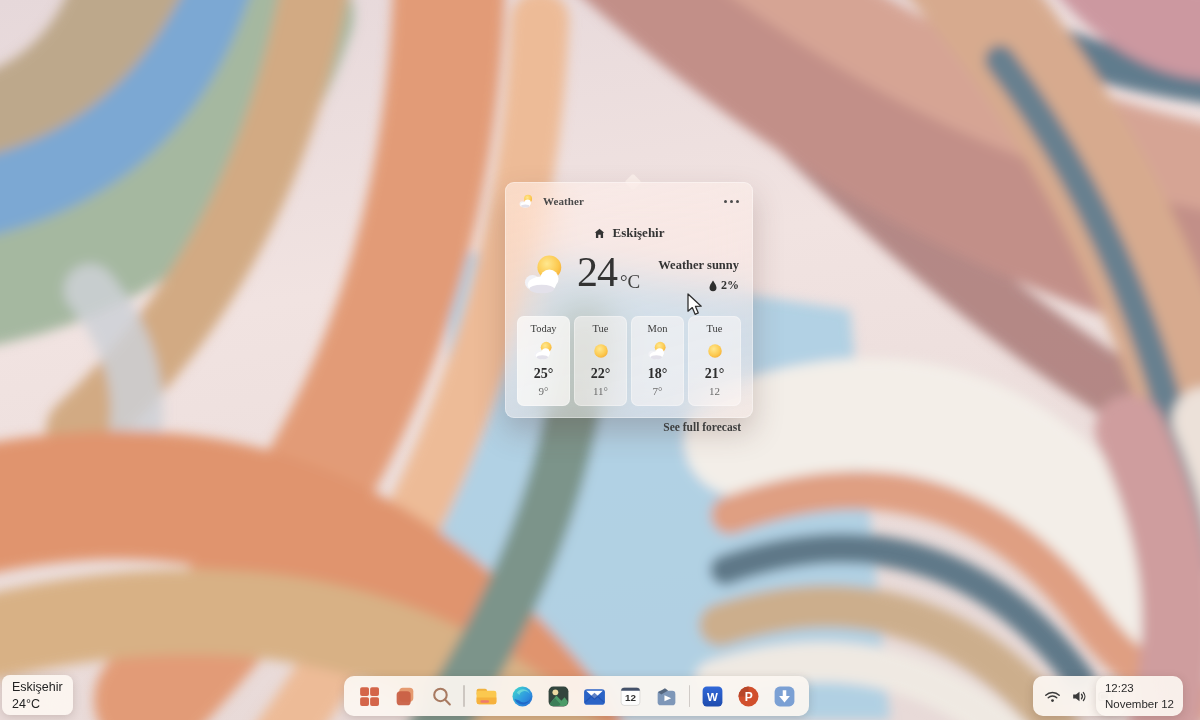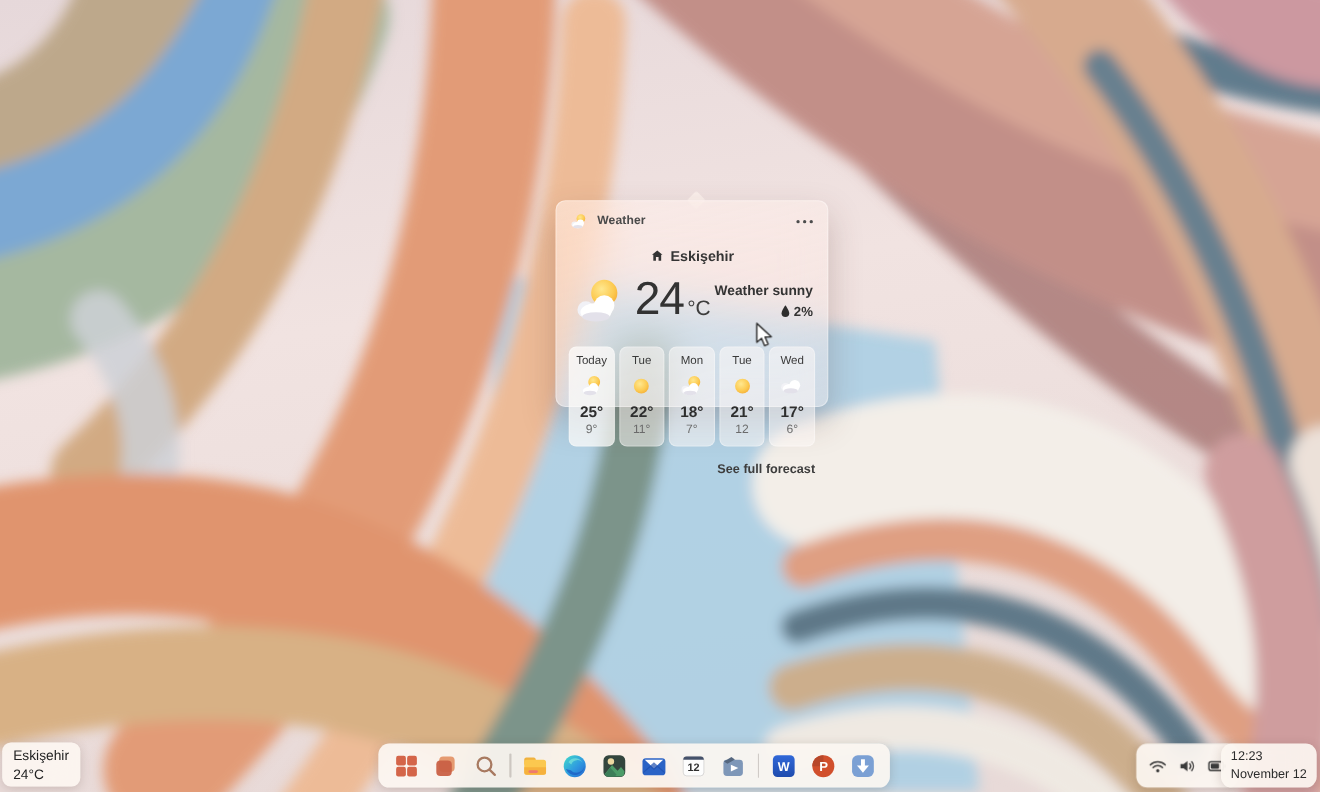--- a/index.html
+++ b/index.html
@@ -4,25 +4,25 @@
 <style>
   html,body{margin:0;padding:0;background:#222;}
   .stage{position:relative;width:1200px;height:720px;overflow:hidden;
          font-family:"Liberation Sans","DejaVu Sans",sans-serif;
          -webkit-font-smoothing:antialiased;}
   .wallpaper{position:absolute;inset:0;width:1200px;height:720px;display:block;}
 
   
   .widget-notch{position:absolute;left:627px;top:176px;width:12px;height:12px;
     background:rgba(252,242,238,.8);transform:rotate(45deg);border-radius:2px;}
-  .widget{position:absolute;left:505px;top:182px;width:248px;height:188px;
+  .widget{position:absolute;left:505px;top:182px;width:248px;height:236px;
     border-radius:9px;box-sizing:border-box;padding:10px 12px 0;
     background:linear-gradient(165deg,rgba(253,241,236,.60),rgba(244,227,225,.48));
     backdrop-filter:blur(18px) saturate(135%);-webkit-backdrop-filter:blur(18px) saturate(135%);
-    box-shadow:0 14px 30px rgba(90,55,50,.25), inset 0 0 0 1px rgba(255,255,255,.35);}
+    box-shadow:0 14px 30px rgba(90,55,50,.25), inset 0 0 0 1px rgba(255,255,255,.35);font-family:Liberation Serif, serif;}
   .w-header{display:flex;align-items:center;gap:7px;height:18px;}
   .w-title{font-size:11px;color:#4a4a4a;font-weight:600;letter-spacing:.1px;}
   .w-menu{margin-left:auto;border:0;background:transparent;display:flex;gap:3px;
     align-items:center;cursor:pointer;padding:4px 2px;}
   .w-menu i{width:3px;height:3px;border-radius:50%;background:#4c4c4c;display:block;}
   .w-loc{display:flex;align-items:center;justify-content:center;gap:6px;margin-top:15px;}
   .w-loc-label{font-size:13px;font-weight:600;color:#343434;}
   .w-current{display:flex;align-items:flex-start;margin-top:8px;padding:0 2px;}
   .w-bigicon{width:52px;height:52px;flex:0 0 auto;margin-top:1px;}
   .w-temp-wrap{display:flex;align-items:flex-end;margin-left:6px;margin-top:2px;}
@@ -60,21 +60,21 @@
     box-shadow:0 2px 10px rgba(80,55,45,.20);}
   .chip{left:2px;top:675px;padding:4px 10px;box-sizing:border-box;border-radius:8px;cursor:pointer;}
   .chip div{font-size:12.5px;color:#222;line-height:1.32;}
   .dock{left:344px;display:flex;align-items:center;gap:8px;padding:0 11px;}
   .dock-btn{width:28px;height:28px;border:0;background:transparent;padding:1px;
     display:flex;align-items:center;justify-content:center;cursor:pointer;border-radius:5px;}
   .dock-btn svg{width:25px;height:25px;display:block;}
   .dock-sep{width:1.5px;height:22px;background:rgba(90,80,75,.25);border-radius:1px;}
   .tray{right:74px;display:flex;align-items:center;gap:8px;padding:0 10px;cursor:pointer;}
   .tray svg{width:19px;height:19px;display:block;}
-  .clock{right:3px;padding:4px 9px;box-sizing:border-box;cursor:pointer;}
+  .clock{right:17px;padding:4px 9px;box-sizing:border-box;cursor:pointer;}
   .clock div{font-size:11.5px;color:#2b2b2b;line-height:1.4;}
 </style>
 </head>
 <body>
 
 <div class="stage">
 
   <svg class="wallpaper" viewBox="0 0 1200 720" preserveAspectRatio="none">
     <defs>
       <linearGradient id="bgg" x1="0" y1="0" x2="0.25" y2="1">
@@ -255,36 +255,20 @@
           <g class="cloud-g">
               <circle cx="13" cy="30" r="6.5" fill="#f2f2f6"></circle>
               <circle cx="27" cy="27" r="8" fill="#fff"></circle>
               <ellipse cx="21" cy="32" rx="12" ry="7" fill="#fff"></ellipse>
               <ellipse cx="21" cy="35.5" rx="10.5" ry="3.8" fill="#e3e1ea"></ellipse>
             </g>
         </svg>
         <span class="d-high">21°</span>
         <span class="d-low">12</span>
       </div>
-      <div class="day">
-        <span class="d-label">Wed</span>
-        <svg class="wicon" viewBox="0 0 48 48" data-icon="cloudy">
-          <g class="sun-g">
-              <circle cx="28" cy="17" r="10" fill="url(#sungrad)"></circle>
-            </g>
-          <g class="cloud-g">
-              <circle cx="13" cy="30" r="6.5" fill="#f2f2f6"></circle>
-              <circle cx="27" cy="27" r="8" fill="#fff"></circle>
-              <ellipse cx="21" cy="32" rx="12" ry="7" fill="#fff"></ellipse>
-              <ellipse cx="21" cy="35.5" rx="10.5" ry="3.8" fill="#e3e1ea"></ellipse>
-            </g>
-        </svg>
-        <span class="d-high">17°</span>
-        <span class="d-low">6°</span>
-      </div>
     </div>
 
     <div class="w-footer">
       <a>See full forecast</a>
     </div>
   </section>
 
   <svg class="cursor" width="22" height="24" viewBox="0 0 22 24">
     <path d="M4 1 L4 18.2 L8.3 14.6 L11.1 21.3 L14.3 19.9 L11.5 13.4 L17.2 13.2 Z" fill="#ffffff" stroke="#2e2e2e" stroke-width="1.3" stroke-linejoin="round"></path>
   </svg>

